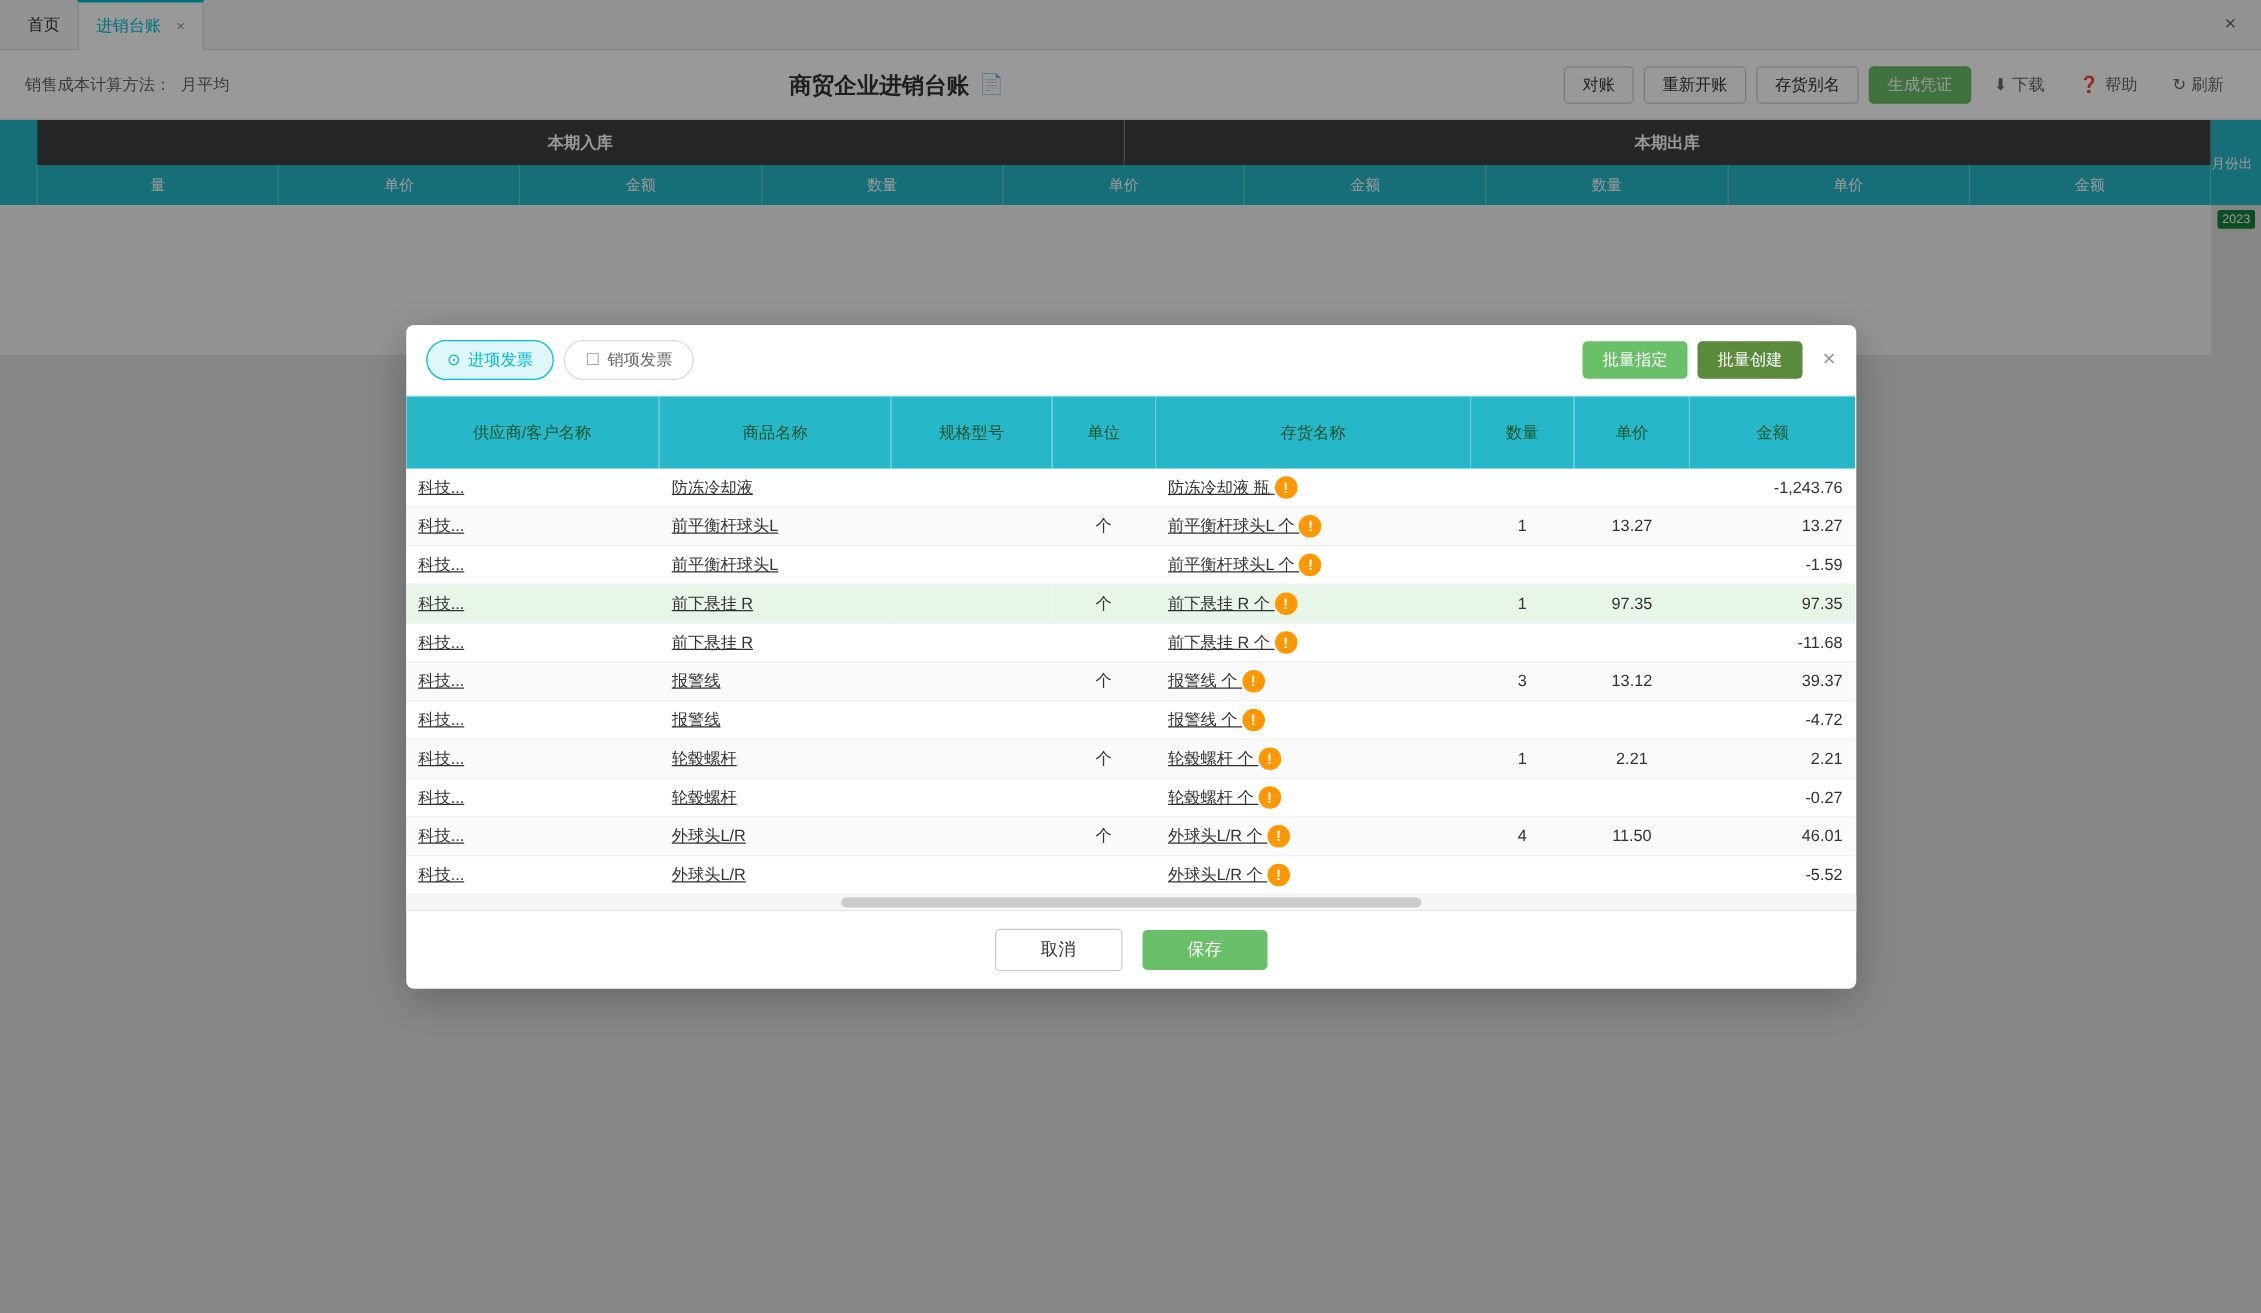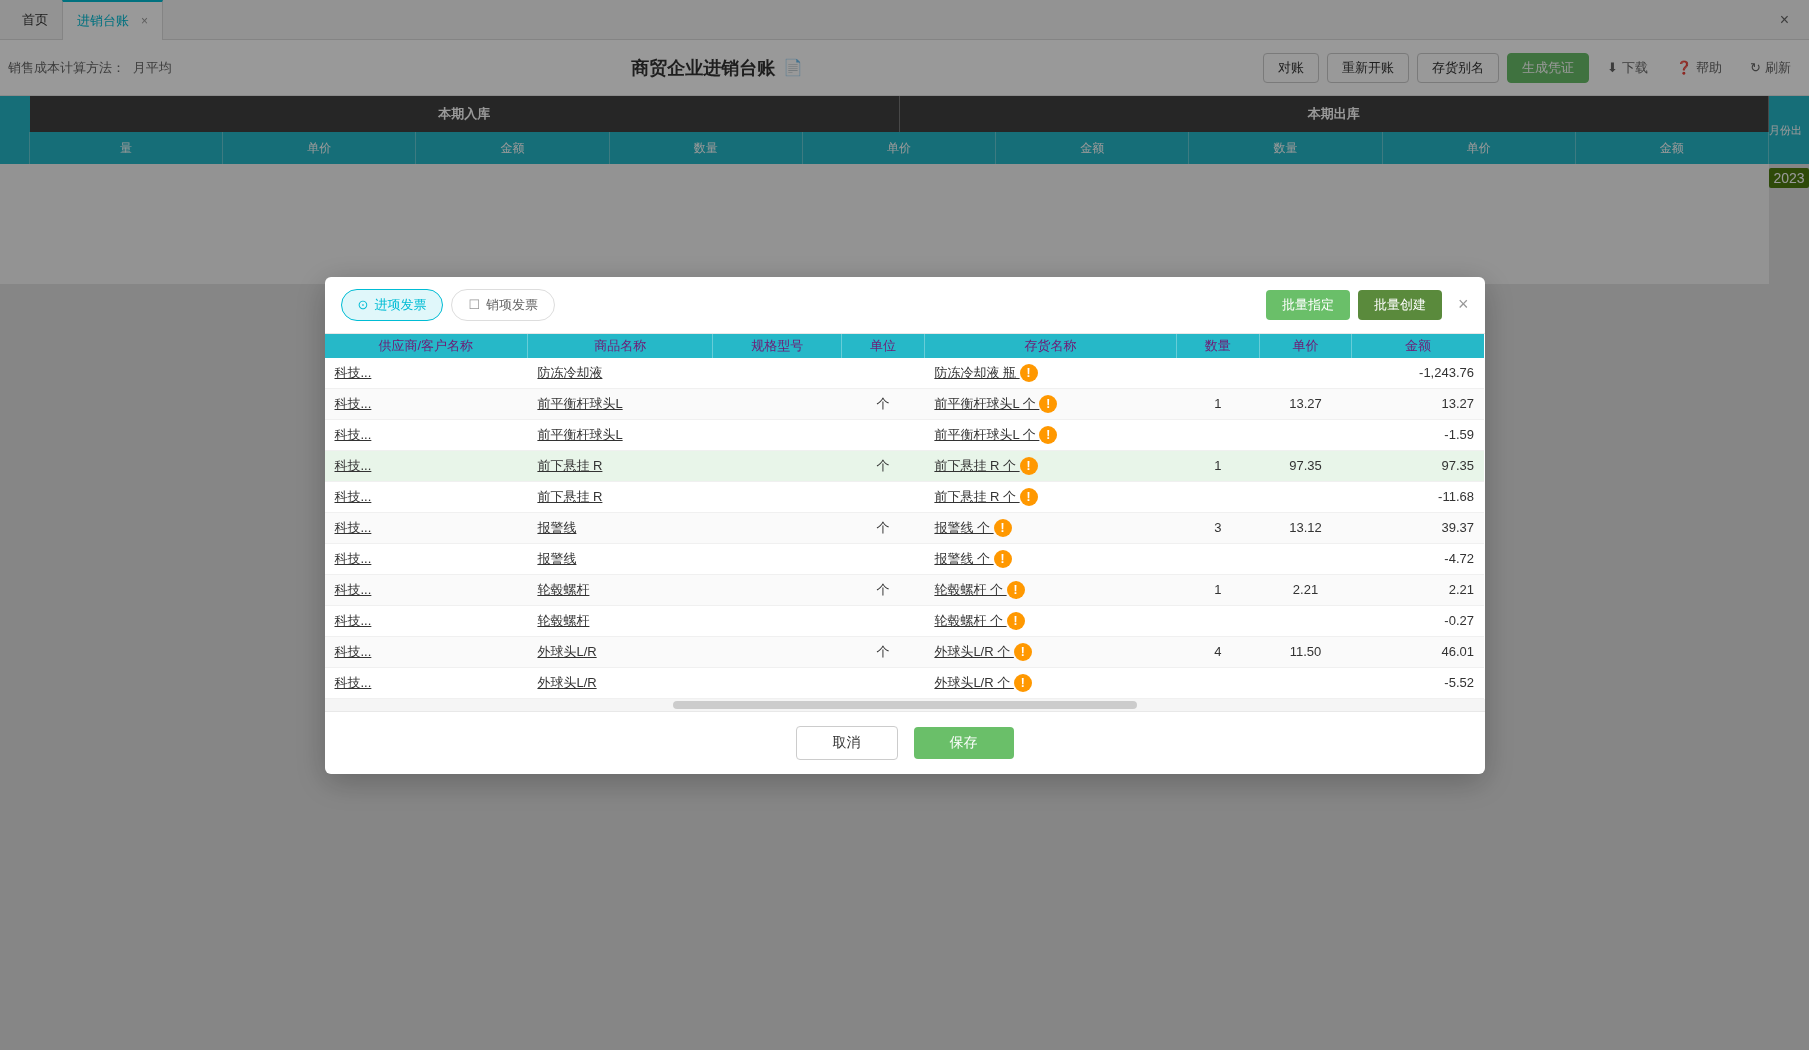--- a/index.html
+++ b/index.html
@@ -6,21 +6,21 @@
     body { font-family: 'Microsoft YaHei', Arial, sans-serif; font-size: 13px; background: #e0e0e0; width: 1809px; height: 1050px; overflow: hidden; }
 
     
     .top-bar { display: flex; align-items: center; background: #f5f5f5; border-bottom: 1px solid #ddd; height: 40px; padding: 0 8px; }
     .tab-home { padding: 0 14px; height: 40px; line-height: 40px; color: #333; cursor: pointer; }
     .tab-active { background: #fff; border-top: 2px solid #00bcd4; border-left: 1px solid #ddd; border-right: 1px solid #ddd; padding: 0 14px; height: 40px; line-height: 40px; color: #00bcd4; cursor: pointer; display: flex; align-items: center; gap: 6px; }
     .tab-close { margin-left: 6px; cursor: pointer; color: #999; font-size: 12px; }
     .top-bar-close { margin-left: auto; cursor: pointer; color: #666; font-size: 16px; padding: 0 12px; }
 
     
-    .app-header { display: flex; align-items: center; justify-content: space-between; background: #fff; padding: 0 8px; height: 56px; border-bottom: 1px solid #e8e8e8; }
+    .app-header { display: flex; align-items: center; justify-content: space-between; background: #fff; padding: 0 20px; height: 56px; border-bottom: 1px solid #e8e8e8; }
     .sales-method { font-size: 13px; color: #666; }
     .app-title { font-size: 18px; font-weight: bold; color: #333; display: flex; align-items: center; gap: 8px; }
     .header-actions { display: flex; gap: 8px; align-items: center; }
     .btn-outline { padding: 5px 14px; border: 1px solid #ccc; background: #fff; border-radius: 4px; cursor: pointer; color: #333; font-size: 13px; }
     .btn-green { padding: 5px 14px; border: 1px solid #6abf69; background: #6abf69; border-radius: 4px; cursor: pointer; color: #fff; font-size: 13px; }
     .btn-download { display: flex; align-items: center; gap: 4px; padding: 5px 10px; color: #666; cursor: pointer; font-size: 13px; }
     .btn-help { display: flex; align-items: center; gap: 4px; padding: 5px 10px; color: #666; cursor: pointer; font-size: 13px; }
     .btn-refresh { display: flex; align-items: center; gap: 4px; padding: 5px 10px; color: #666; cursor: pointer; font-size: 13px; }
 
     
@@ -38,21 +38,21 @@
     .modal-tab-inactive { background: #fff; color: #666; border: 1px solid #ddd; }
     .modal-header-actions { margin-left: auto; display: flex; gap: 8px; }
     .btn-modal-green { padding: 6px 16px; background: #6abf69; border: none; border-radius: 4px; color: #fff; cursor: pointer; font-size: 13px; }
     .btn-modal-dark { padding: 6px 16px; background: #5a8a3c; border: none; border-radius: 4px; color: #fff; cursor: pointer; font-size: 13px; }
     .modal-close { cursor: pointer; color: #999; font-size: 18px; margin-left: 8px; }
 
     
     .modal-table-wrap { flex: 1; overflow-y: auto; overflow-x: auto; }
     .modal-table { width: 100%; border-collapse: collapse; }
     .modal-table thead tr { background: #26b8c8; }
-    .modal-table thead th { color: #701a75; padding: 3px 10px; font-weight: normal; font-size: 13px; border-right: 1px solid rgba(255,255,255,0.3); text-align: center; white-space: nowrap; }
+    .modal-table thead th { color: #14532d; padding: 20px 10px; font-weight: normal; font-size: 13px; border-right: 1px solid rgba(255,255,255,0.3); text-align: center; white-space: nowrap; }
     .modal-table tbody tr { border-bottom: 1px solid #f0f0f0; }
     .modal-table tbody tr:nth-child(odd) { background: #fff; }
     .modal-table tbody tr:nth-child(even) { background: #fafafa; }
     .modal-table tbody tr.highlighted { background: #e8f5e9; }
     .modal-table tbody td { padding: 6px 10px; color: #333; font-size: 13px; text-align: center; white-space: nowrap; }
     .modal-table tbody td.text-left { text-align: left; text-decoration: underline; }
     .modal-table tbody td.text-right { text-align: right; }
     .warning-icon { display: inline-block; width: 18px; height: 18px; background: #ff9800; border-radius: 50%; color: #fff; font-size: 12px; font-weight: bold; line-height: 18px; text-align: center; }
 
     
@@ -130,21 +130,21 @@
     <div style="width:40px;background:#26b8c8;"></div>
   </div>
 
   <div style="position:absolute;right:0;top:0;height:68px;width:40px;background:#26b8c8;display:flex;flex-direction:column;align-items:flex-start;justify-content:center;color:#fff;font-size:11px;">
     <span>月份出</span>
   </div>
 </div>
 
 <div style="background:#f5f5f5;height:120px;position:relative;">
   <div style="position:absolute;right:0;top:0;bottom:0;width:40px;background:#e0e0e0;display:flex;flex-direction:column;align-items:center;gap:2px;padding:4px 2px;">
-    <div style="background:#4d7c0f;color:#fff;padding:2px 4px;font-size:14px;border-radius:2px;cursor:pointer;writing-mode:horizontal-tb;">2023</div>
+    <div style="background:#15803d;color:#fff;padding:2px 4px;font-size:10px;border-radius:2px;cursor:pointer;writing-mode:horizontal-tb;">2023</div>
   </div>
 </div>
 
 <div class="modal-overlay">
   <div class="modal">
 
     <div class="modal-header">
       <div class="modal-tab modal-tab-active">
         <span style="color:#00bcd4;">⊙</span>
         <span>进项发票</span>

